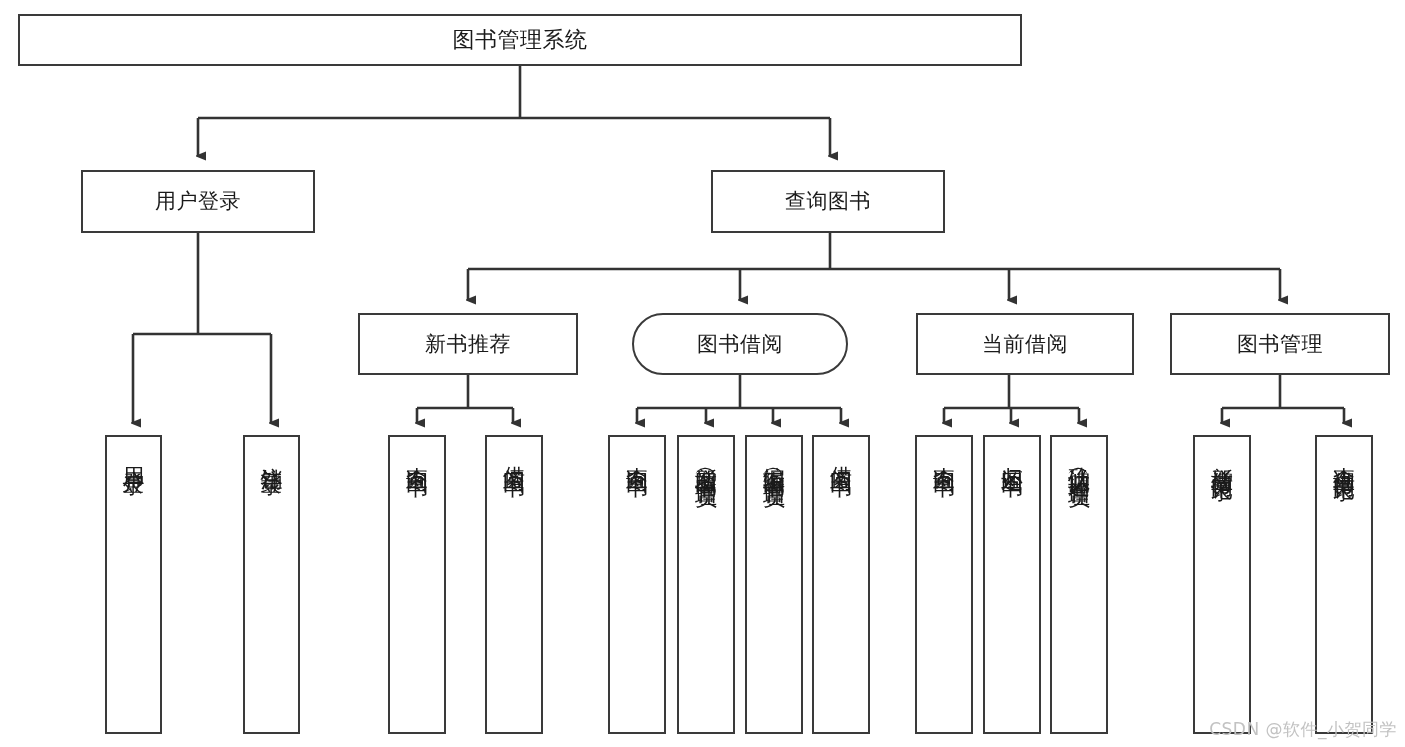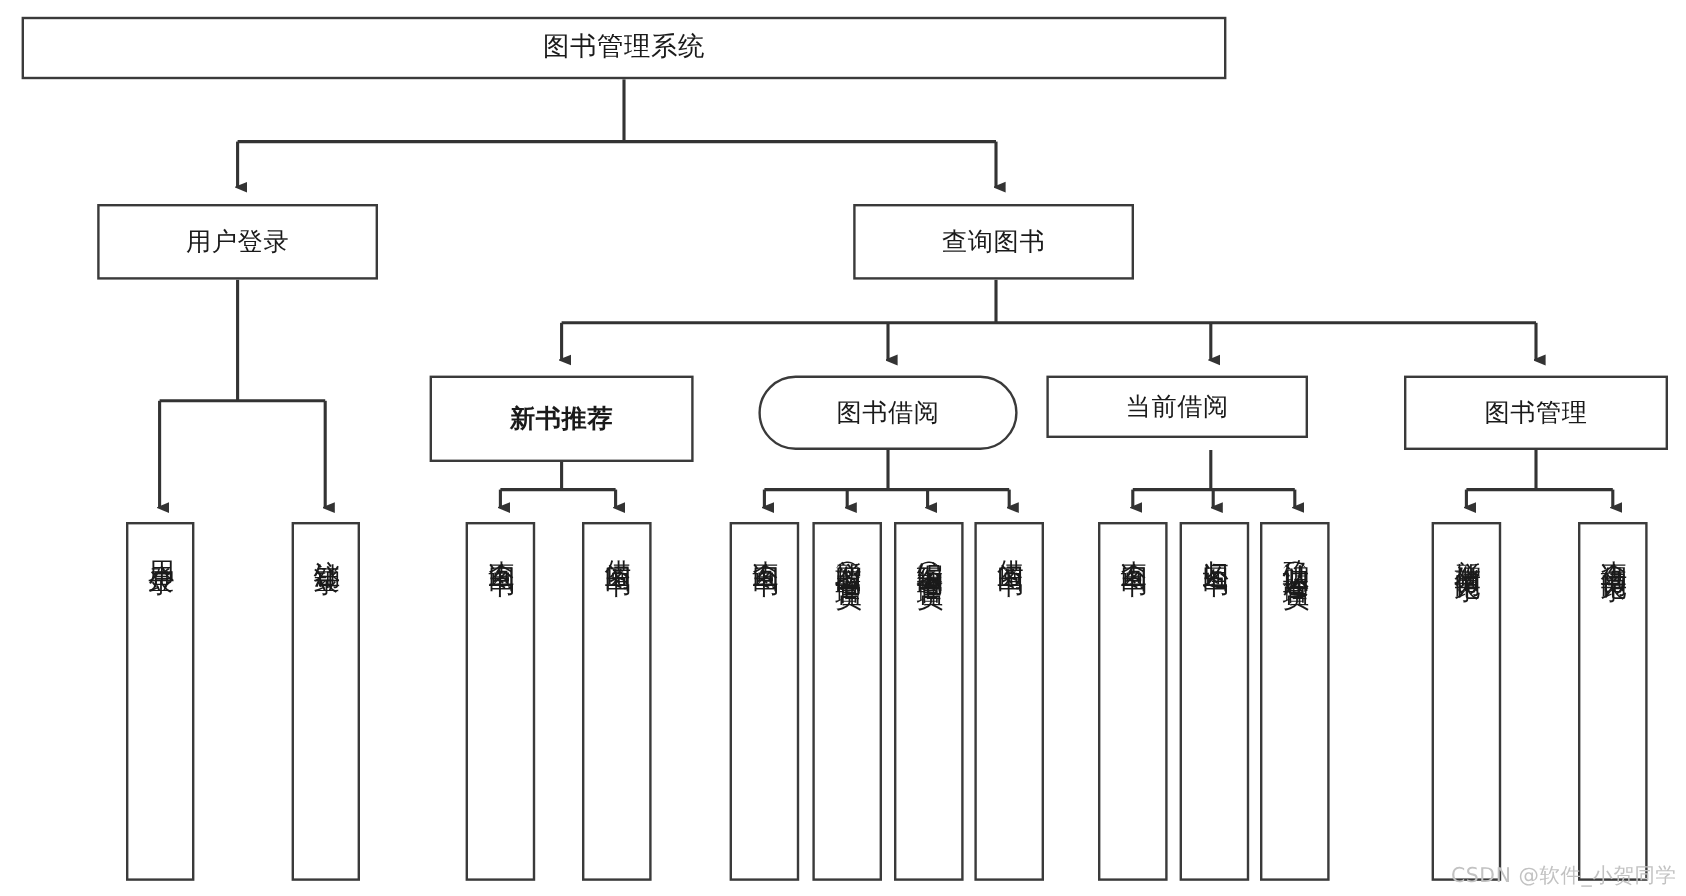--- a/index.html
+++ b/index.html
@@ -132,27 +132,27 @@
     <span class="node-label">图书管理系统</span>
   </div>
 
   <div class="node horiz" style="left:81px; top:170px; width:234px; height:63px;">
     <span class="node-label">用户登录</span>
   </div>
   <div class="node horiz" style="left:711px; top:170px; width:234px; height:63px;">
     <span class="node-label">查询图书</span>
   </div>
 
-  <div class="node horiz" style="left:358px; top:313px; width:220px; height:72px;font-weight:bold;">
+  <div class="node horiz" style="left:358px; top:313px; width:220px; height:62px;">
     <span class="node-label">新书推荐</span>
   </div>
   <div class="node horiz" style="left:632px; top:313px; width:216px; height:62px;border-radius:31px;">
     <span class="node-label">图书借阅</span>
   </div>
-  <div class="node horiz" style="left:872px; top:313px; width:218px; height:52px;">
+  <div class="node horiz" style="left:916px; top:313px; width:218px; height:62px;">
     <span class="node-label">当前借阅</span>
   </div>
   <div class="node horiz" style="left:1170px; top:313px; width:220px; height:62px;">
     <span class="node-label">图书管理</span>
   </div>
 
   <div class="node vert" style="left:105px; top:435px; width:57px; height:299px;">
     <span class="node-label">用户登录</span>
   </div>
   <div class="node vert" style="left:243px; top:435px; width:57px; height:299px;">

